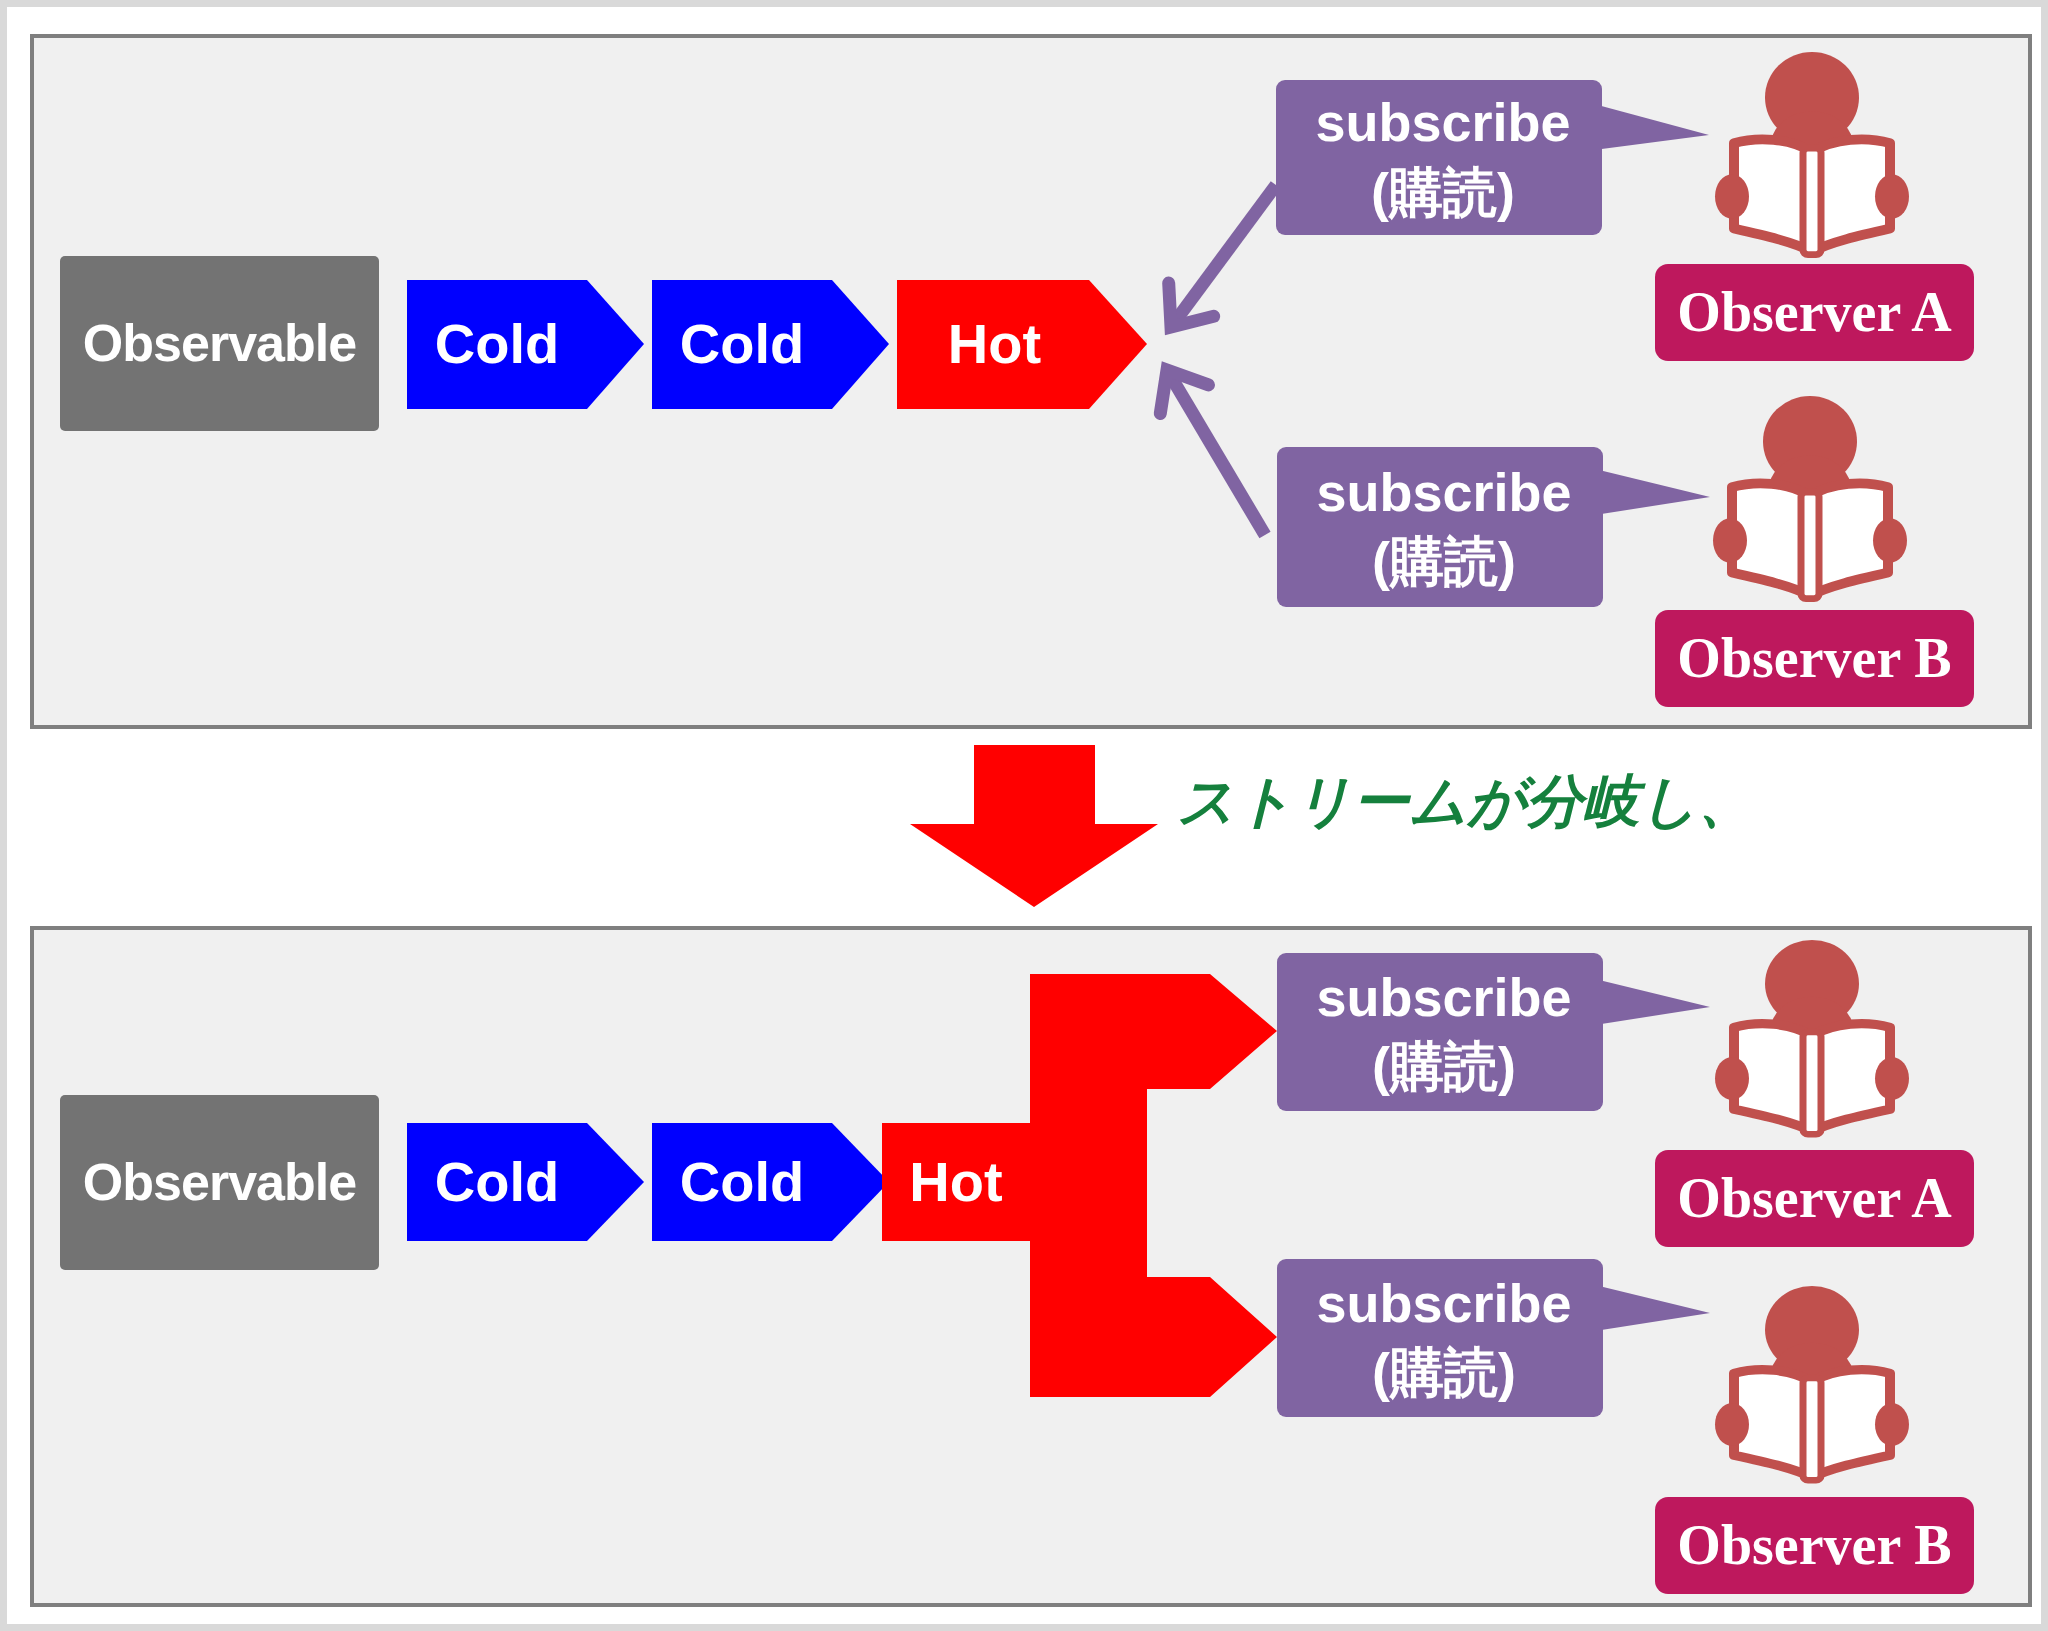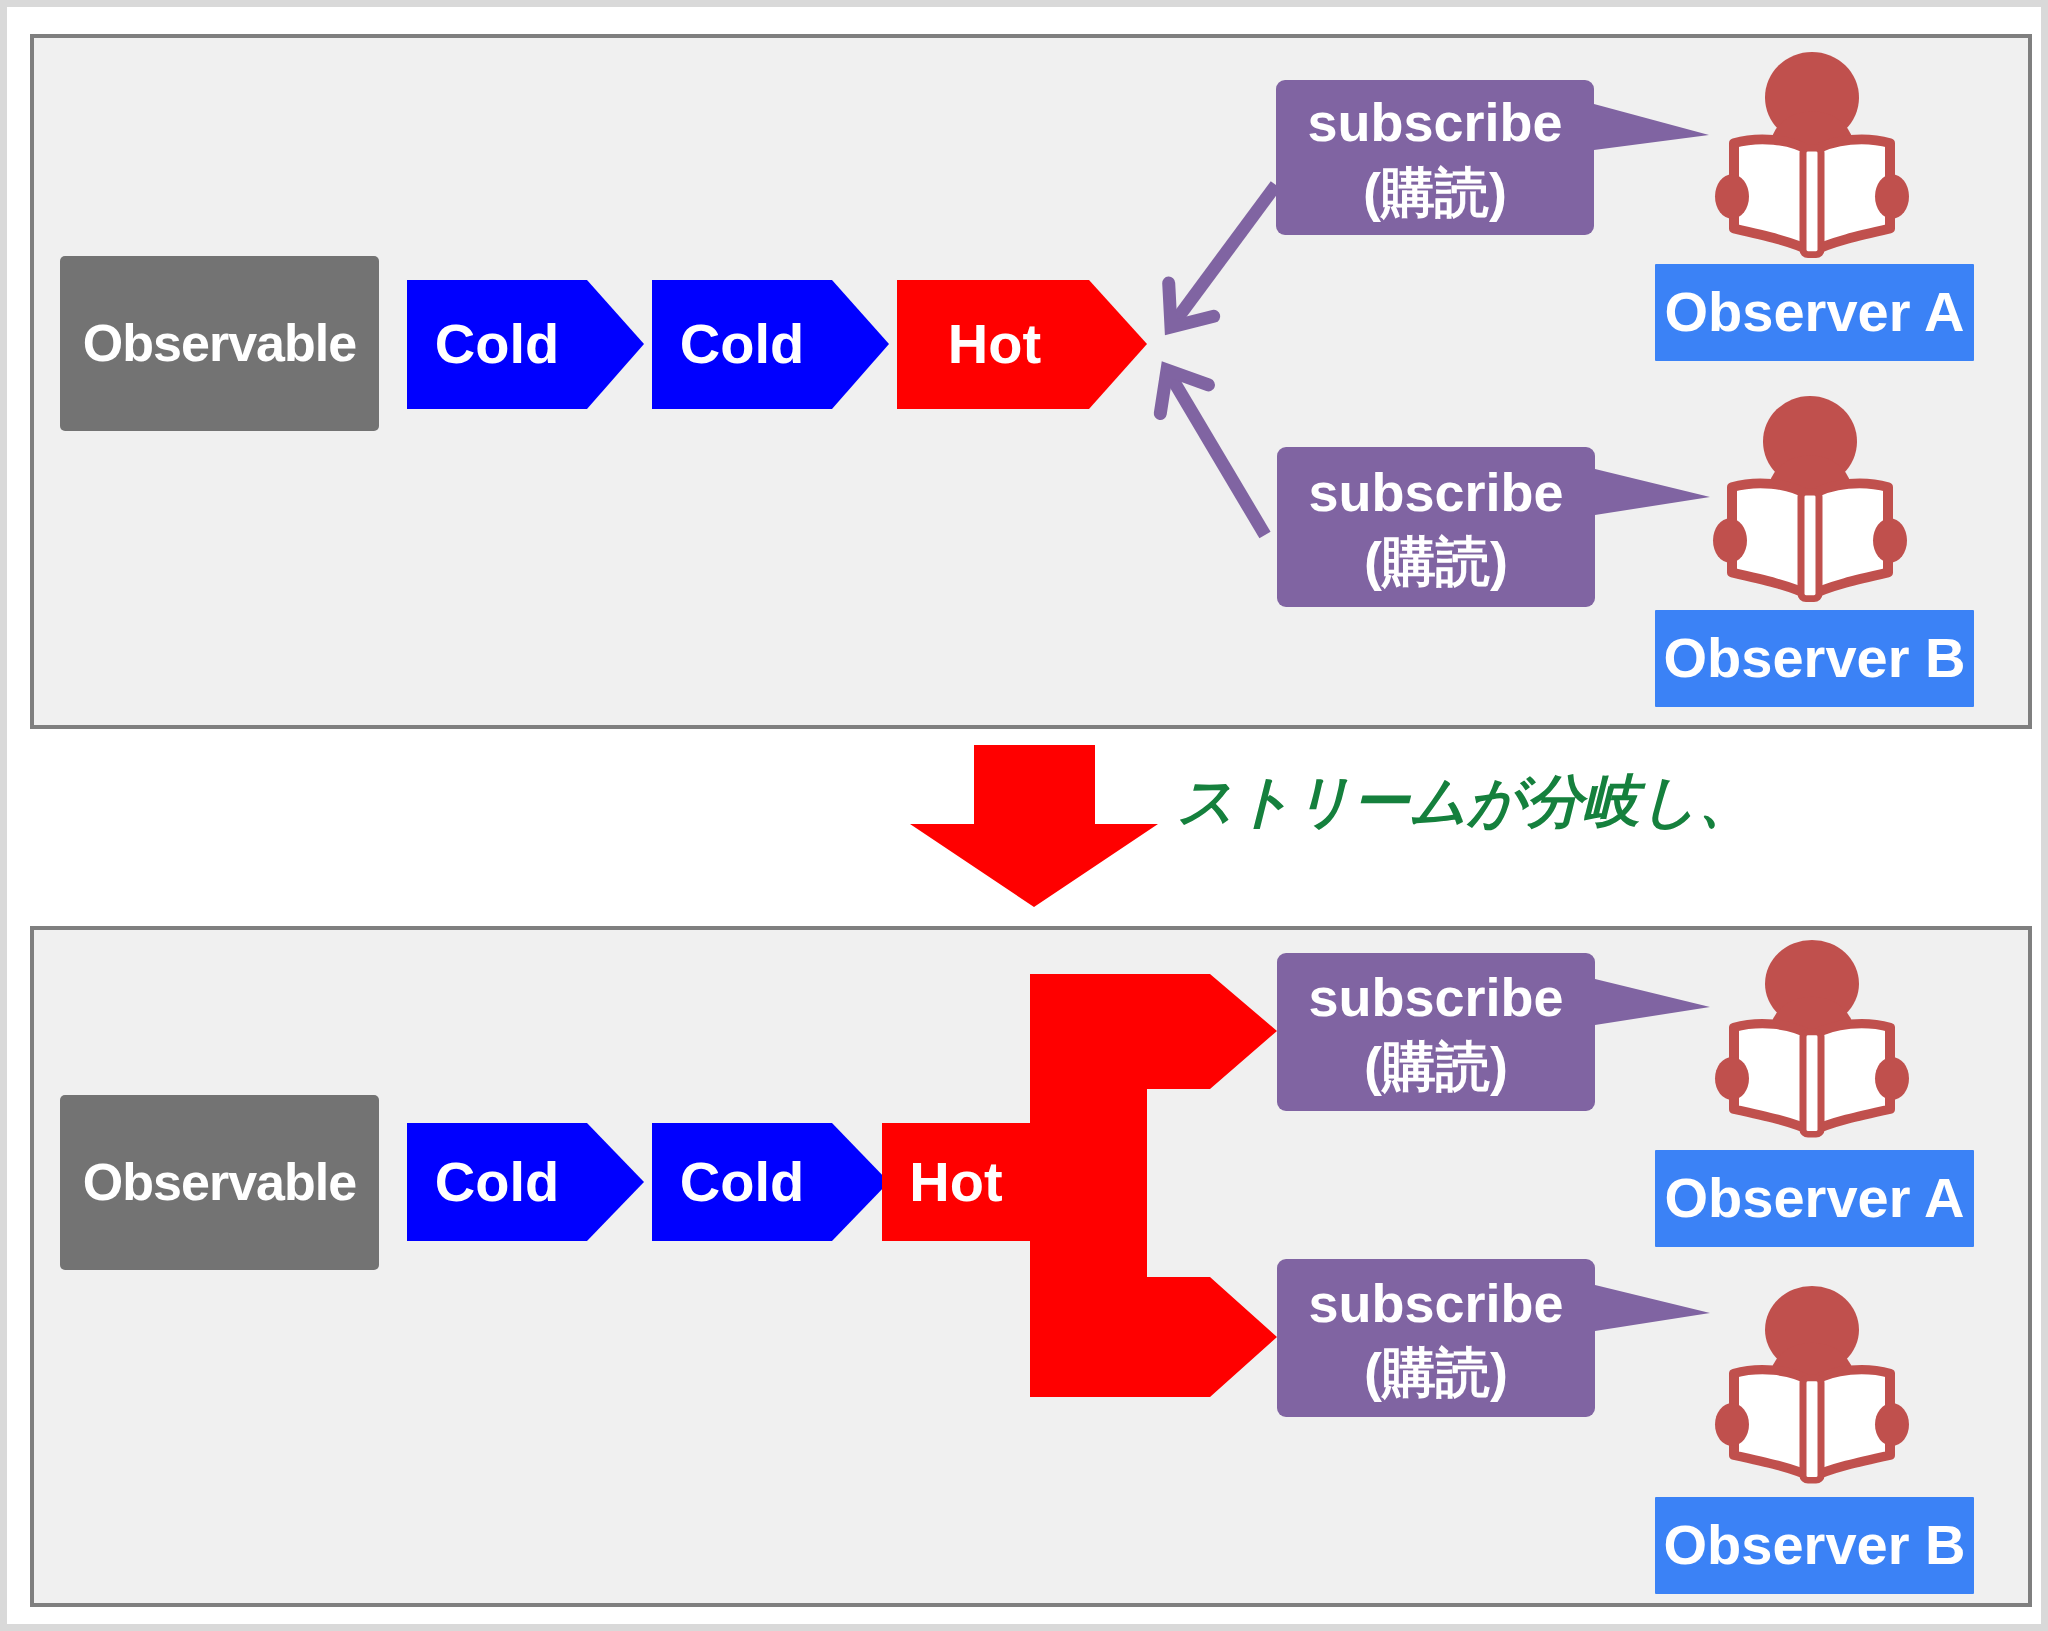--- a/index.html
+++ b/index.html
@@ -16,23 +16,23 @@
   .panel.bottom{top:919px;height:681px;}
   .shape-layer{position:absolute;left:0;top:0;width:2048px;height:1631px;}
   .txt{
     position:absolute;display:flex;align-items:center;justify-content:center;
     color:#ffffff;font-weight:bold;text-align:center;line-height:1.15;
   }
   .obs-box{background:#737373;border-radius:5px;font-size:52px;letter-spacing:-1px;}
   .stage-label{background:transparent;font-size:56px;}
   .sub-box{
     background:#8064a2;border-radius:9px;font-size:54px;
-    flex-direction:column;line-height:1.28;
+    flex-direction:column;line-height:1.28;padding-left:8px;
   }
-  .observer-label{background:#3b82f6;border-radius:1px;font-size:56px;}
+  .observer-label{background:#be185d;border-radius:13px;font-size:56px;font-family:Liberation Serif, serif;}
   .caption{
     position:absolute;left:1170px;top:760px;color:#15803d;
     font-weight:bold;font-style:italic;font-size:57px;line-height:1.22;
     white-space:nowrap;text-align:left;
   }
   .caption span{display:block;}
 </style>
 </head>
 <body>
 

